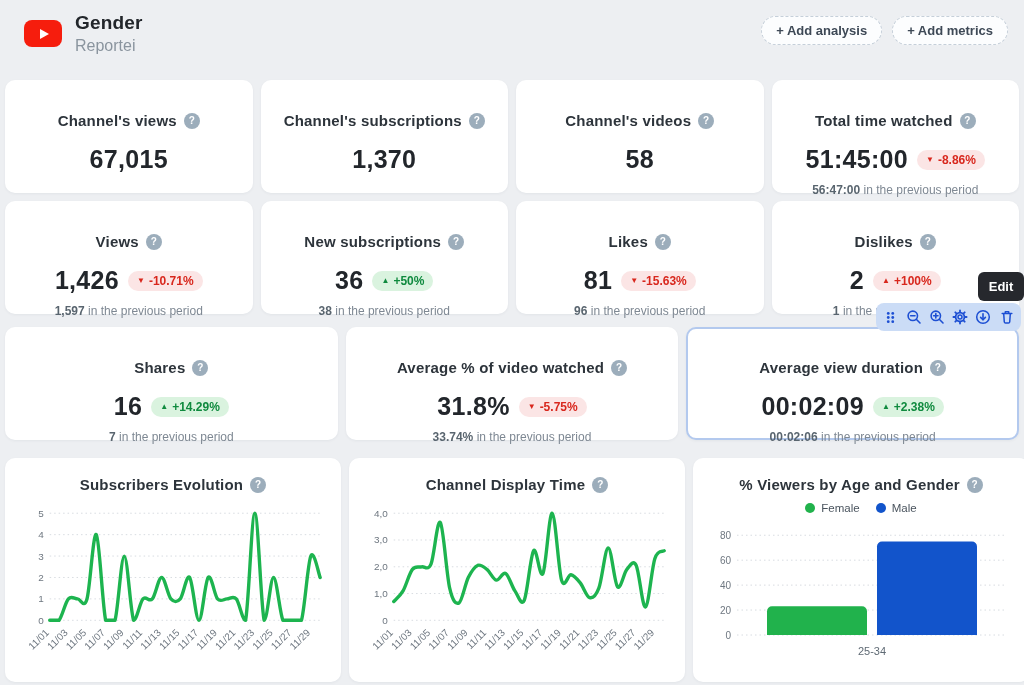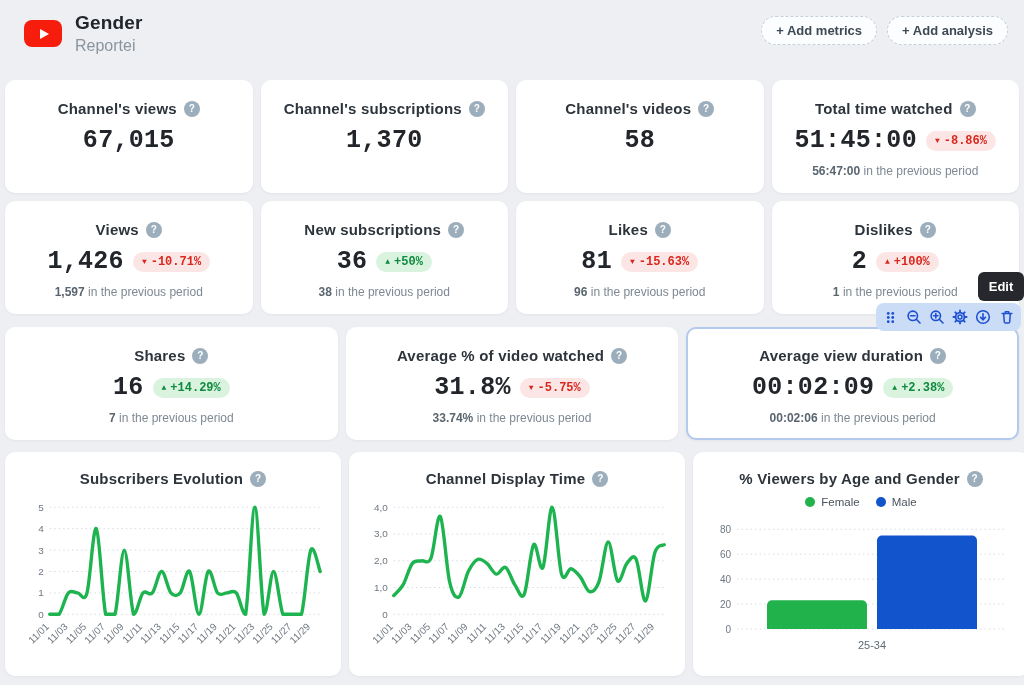--- a/index.html
+++ b/index.html
@@ -16,31 +16,31 @@
   .hdr-buttons{display:flex;gap:10px;margin-top:4px;}
   .add-btn{border:1px dashed #c5cfd9;border-radius:15px;background:#fcfdfe;padding:6px 14px;
            font-size:13px;font-weight:700;color:#3e4956;cursor:pointer;font-family:inherit;}
   
   .grid{display:grid;gap:8px;padding:0 5px;}
   .cols4{grid-template-columns:repeat(4,1fr);}
   .cols3{grid-template-columns:repeat(3,1fr);}
   .row1{margin-top:25px;}
   .row2{margin-top:8px;}
   .row3{margin-top:13px;}
-  .row4{margin-top:12px;border-radius:18px;}
+  .row4{margin-top:18px;border-radius:18px;}
   
   .card{background:#fff;border-radius:10px;border:2px solid transparent;box-sizing:border-box;
         box-shadow:0 1px 3px rgba(25,35,55,.05);text-align:center;}
-  .metric-card{height:113px;padding:12px 8px;display:flex;flex-direction:column;align-items:center;text-align:right;}
+  .metric-card{height:113px;padding:24px 8px;display:flex;flex-direction:column;align-items:center;text-align:right;}
   .card.selected{border-color:#b3c9ee;}
   .card-title{display:flex;align-items:center;justify-content:center;gap:7px;
               font-size:15px;font-weight:700;color:#2d343b;margin-top:6px;letter-spacing:.2px;}
   .help{width:16px;height:16px;border-radius:50%;background:#9cadbb;color:#fff;font-size:10px;
         font-weight:700;display:flex;align-items:center;justify-content:center;flex:0 0 auto;cursor:pointer;}
-  .value-row{display:flex;align-items:center;justify-content:center;gap:9px;margin-top:9px;font-family:Liberation Mono, monospace;}
+  .value-row{display:flex;align-items:center;justify-content:center;gap:9px;margin-top:16px;}
   .value{font-size:25px;font-weight:700;color:#22262b;letter-spacing:.3px;}
   .badge{display:flex;align-items:center;gap:4px;border-radius:12px;padding:3px 9px;font-size:12px;font-weight:700;}
   .badge .arr{font-size:8px;line-height:1;}
   .badge.red{background:#fbe5e5;color:#d8271d;}
   .badge.green{background:#daf3df;color:#0f8a3e;}
   .prev{margin-top:9px;font-size:12px;color:#7e8893;}
   .prev b{color:#59656f;font-weight:700;}
   
   .chart-card{height:224px;padding:10px 12px 6px;display:flex;flex-direction:column;align-items:center;}
   .chart-card svg{margin-top:6px;display:block;}
@@ -67,22 +67,22 @@
     <div class="brand">
       <div class="logo">
           <div class="tri"></div>
         </div>
       <div class="brand-text">
         <span class="brand-title">Gender</span>
         <span class="brand-sub">Reportei</span>
       </div>
     </div>
     <div class="hdr-buttons">
+      <button class="add-btn">+ Add analysis</button>
       <button class="add-btn">+ Add metrics</button>
-      <button class="add-btn">+ Add analysis</button>
     </div>
   </div>
 
   <div class="grid cols4 row1">
   <div class="card metric-card">
     <div class="card-title">
       <span class="t">Channel's views</span>
       <span class="help">?</span>
     </div>
     <div class="value-row">

